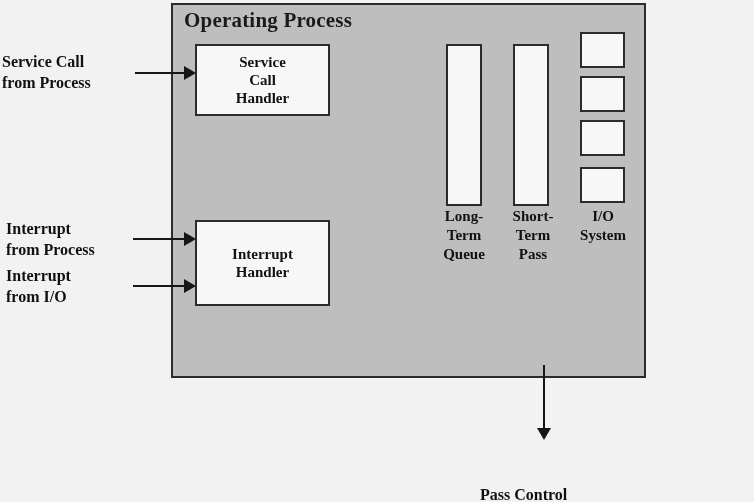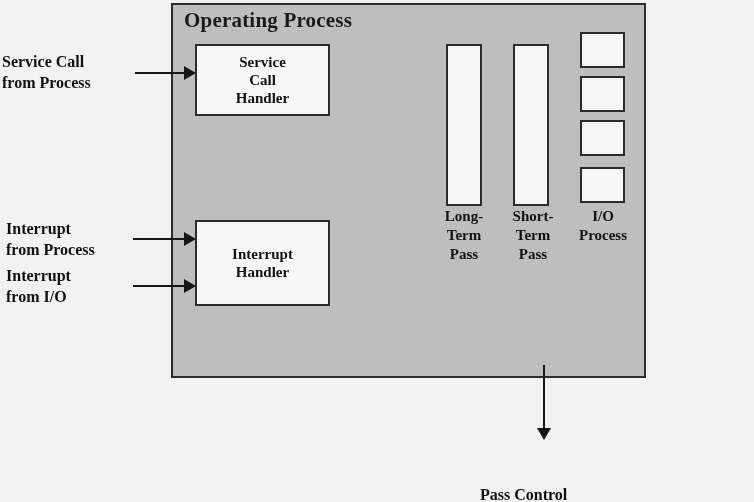--- a/index.html
+++ b/index.html
@@ -180,26 +180,26 @@
 
   <div class="abs wbox" id="long-term-queue-box"></div>
   <div class="abs wbox" id="short-term-queue-box"></div>
   <div class="abs wbox io-box" id="io-box-1"></div>
   <div class="abs wbox io-box" id="io-box-2"></div>
   <div class="abs wbox io-box" id="io-box-3"></div>
   <div class="abs wbox io-box" id="io-box-4"></div>
 
   <div class="abs queue-caption" id="long-term-queue-label">Long-
 Term
-Pass</div>
+Queue</div>
   <div class="abs queue-caption" id="short-term-queue-label">Short-
 Term
 Pass</div>
   <div class="abs queue-caption" id="io-queues-label">I/O
-Process</div>
+System</div>
 
   <div class="abs side-label" id="service-call-label">Service Call
 from Process</div>
   <div class="abs side-label" id="interrupt-process-lbl">Interrupt
 from Process</div>
   <div class="abs side-label" id="interrupt-io-lbl">Interrupt
 from I/O</div>
 
   <div class="abs side-label" id="pass-control-label">Pass Control
 to Process</div>

